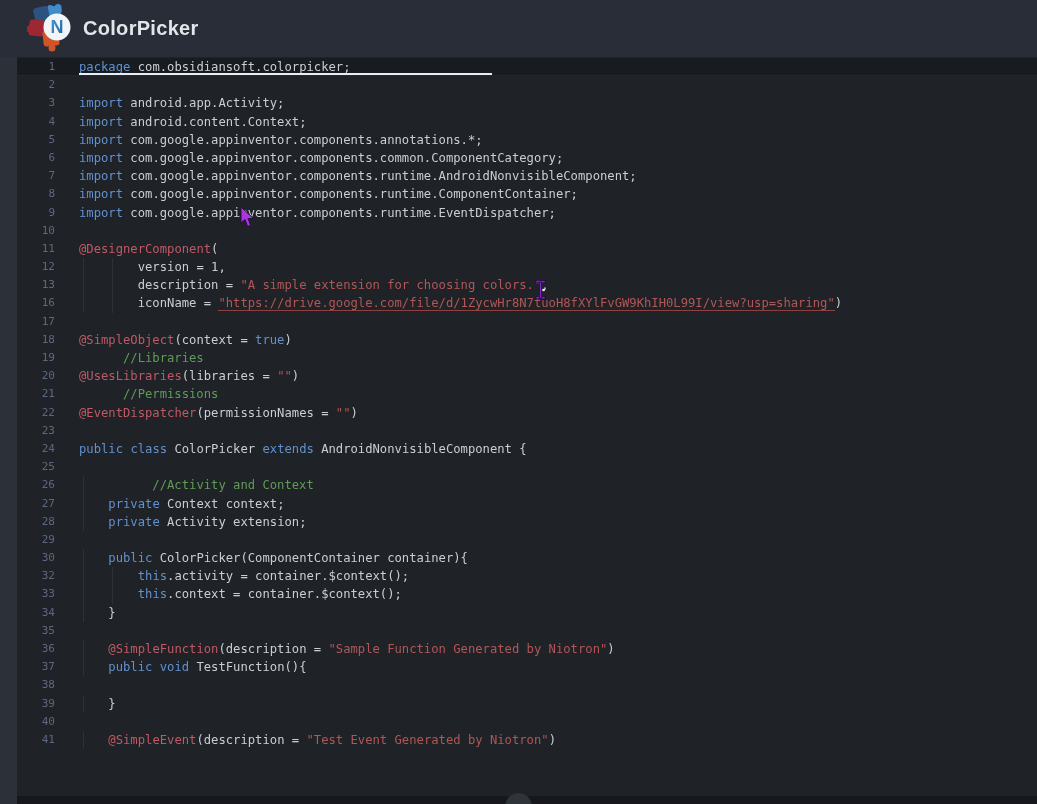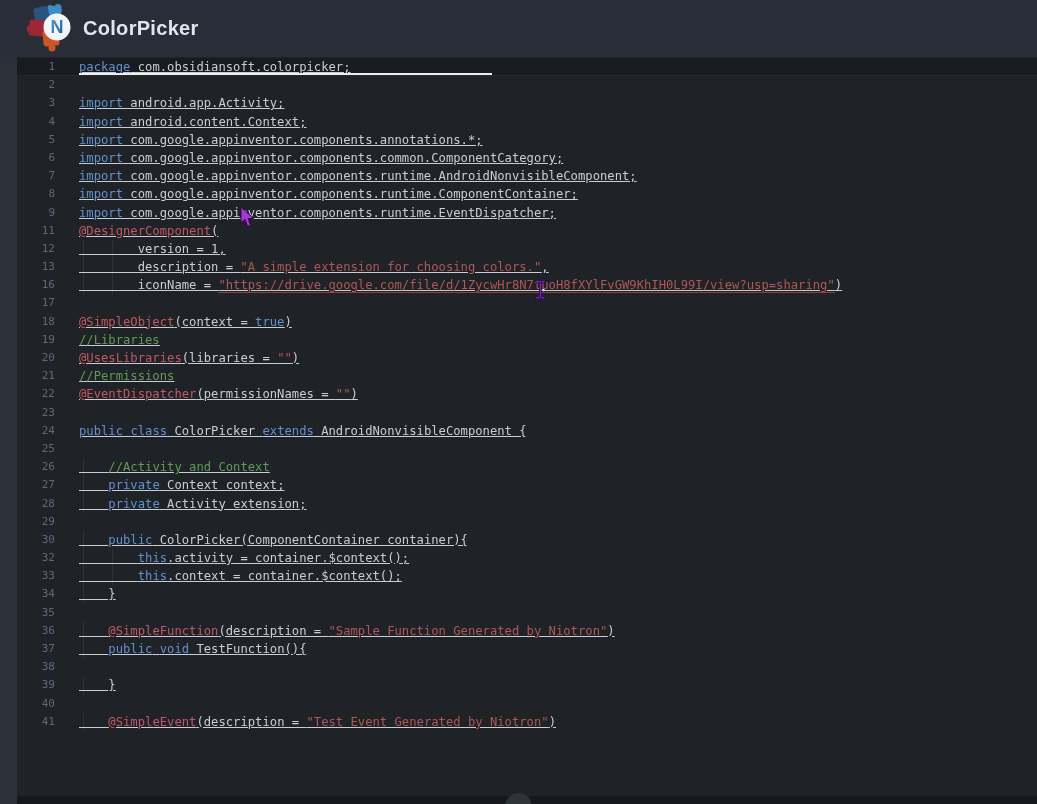--- a/index.html
+++ b/index.html
@@ -19,28 +19,28 @@
         background:var(--rail-bg);z-index:2;}
 
   
   .editor{position:absolute;top:57px;left:17px;right:0;bottom:0;
           overflow:hidden;padding-top:1px;z-index:1;}
   .line{display:flex;height:18.2px;line-height:18.2px;
         font-family:"DejaVu Sans Mono",monospace;font-size:12.2px;
         white-space:pre;}
   .gutter{flex:none;width:38px;text-align:right;color:var(--gutter-fg);
           font-size:11px;user-select:none;}
-  .code{position:relative;margin-left:24px;color:var(--code-fg);text-decoration:underline;}
+  .code{position:relative;margin-left:24px;color:var(--code-fg);}
   .guide{position:absolute;top:0;bottom:0;width:1px;background:var(--guide);}
   .tok-k{color:var(--keyword);}
   .tok-p{color:var(--code-fg);}
   .tok-s{color:var(--string);}
   .tok-l{color:var(--string);border-bottom:1px solid var(--link-underline);}
   .tok-a{color:var(--annotation);}
-  .tok-c{color:var(--comment);}
+  .tok-c{color:var(--comment);margin-left:44px;}
   .line.u{background:rgba(0,0,0,.20);box-shadow:inset 0 -1px 0 rgba(255,255,255,.06);}
   .line.u .code::after{content:"";position:absolute;left:0;bottom:1px;
         width:413px;height:2px;background:var(--underline);}
 
   
   .hscroll{position:absolute;left:17px;right:0;bottom:0;height:8px;
            background:var(--scrollbar-bg);z-index:5;}
   .knob{position:absolute;left:505px;bottom:-16px;width:27px;height:27px;
         border-radius:50%;background:var(--knob-bg);z-index:6;}
 
@@ -82,20 +82,21 @@
     <div id="lines">
         <div class="line u"><div class="gutter">1</div><div class="code"><span class="tok-k">package</span><span class="tok-p"> com.obsidiansoft.colorpicker;</span></div></div>
         <div class="line"><div class="gutter">2</div><div class="code"></div></div>
         <div class="line"><div class="gutter">3</div><div class="code"><span class="tok-k">import</span><span class="tok-p"> android.app.Activity;</span></div></div>
         <div class="line"><div class="gutter">4</div><div class="code"><span class="tok-k">import</span><span class="tok-p"> android.content.Context;</span></div></div>
         <div class="line"><div class="gutter">5</div><div class="code"><span class="tok-k">import</span><span class="tok-p"> com.google.appinventor.components.annotations.*;</span></div></div>
         <div class="line"><div class="gutter">6</div><div class="code"><span class="tok-k">import</span><span class="tok-p"> com.google.appinventor.components.common.ComponentCategory;</span></div></div>
         <div class="line"><div class="gutter">7</div><div class="code"><span class="tok-k">import</span><span class="tok-p"> com.google.appinventor.components.runtime.AndroidNonvisibleComponent;</span></div></div>
         <div class="line"><div class="gutter">8</div><div class="code"><span class="tok-k">import</span><span class="tok-p"> com.google.appinventor.components.runtime.ComponentContainer;</span></div></div>
         <div class="line"><div class="gutter">9</div><div class="code"><span class="tok-k">import</span><span class="tok-p"> com.google.appinventor.components.runtime.EventDispatcher;</span></div></div>
+        <div class="line"><div class="gutter">10</div><div class="code"></div></div>
         <div class="line"><div class="gutter">11</div><div class="code"><span class="tok-a">@DesignerComponent</span><span class="tok-p">(</span></div></div>
         <div class="line"><div class="gutter">12</div><div class="code"><span class="guide" style="left: calc(0ch + 4px);"></span><span class="guide" style="left: calc(4ch + 4px);"></span><span class="tok-p">        version = 1,</span></div></div>
         <div class="line"><div class="gutter">13</div><div class="code"><span class="guide" style="left: calc(0ch + 4px);"></span><span class="guide" style="left: calc(4ch + 4px);"></span><span class="tok-p">        description = </span><span class="tok-s">"A simple extension for choosing colors."</span><span class="tok-p">,</span></div></div>
         <div class="line"><div class="gutter">16</div><div class="code"><span class="guide" style="left: calc(0ch + 4px);"></span><span class="guide" style="left: calc(4ch + 4px);"></span><span class="tok-p">        iconName = </span><span class="tok-l">"https://drive.google.com/file/d/1ZycwHr8N7tuoH8fXYlFvGW9KhIH0L99I/view?usp=sharing"</span><span class="tok-p">)</span></div></div>
         <div class="line"><div class="gutter">17</div><div class="code"></div></div>
         <div class="line"><div class="gutter">18</div><div class="code"><span class="tok-a">@SimpleObject</span><span class="tok-p">(context = </span><span class="tok-k">true</span><span class="tok-p">)</span></div></div>
         <div class="line"><div class="gutter">19</div><div class="code"><span class="tok-c">//Libraries</span></div></div>
         <div class="line"><div class="gutter">20</div><div class="code"><span class="tok-a">@UsesLibraries</span><span class="tok-p">(libraries = </span><span class="tok-s">""</span><span class="tok-p">)</span></div></div>
         <div class="line"><div class="gutter">21</div><div class="code"><span class="tok-c">//Permissions</span></div></div>
         <div class="line"><div class="gutter">22</div><div class="code"><span class="tok-a">@EventDispatcher</span><span class="tok-p">(permissionNames = </span><span class="tok-s">""</span><span class="tok-p">)</span></div></div>

